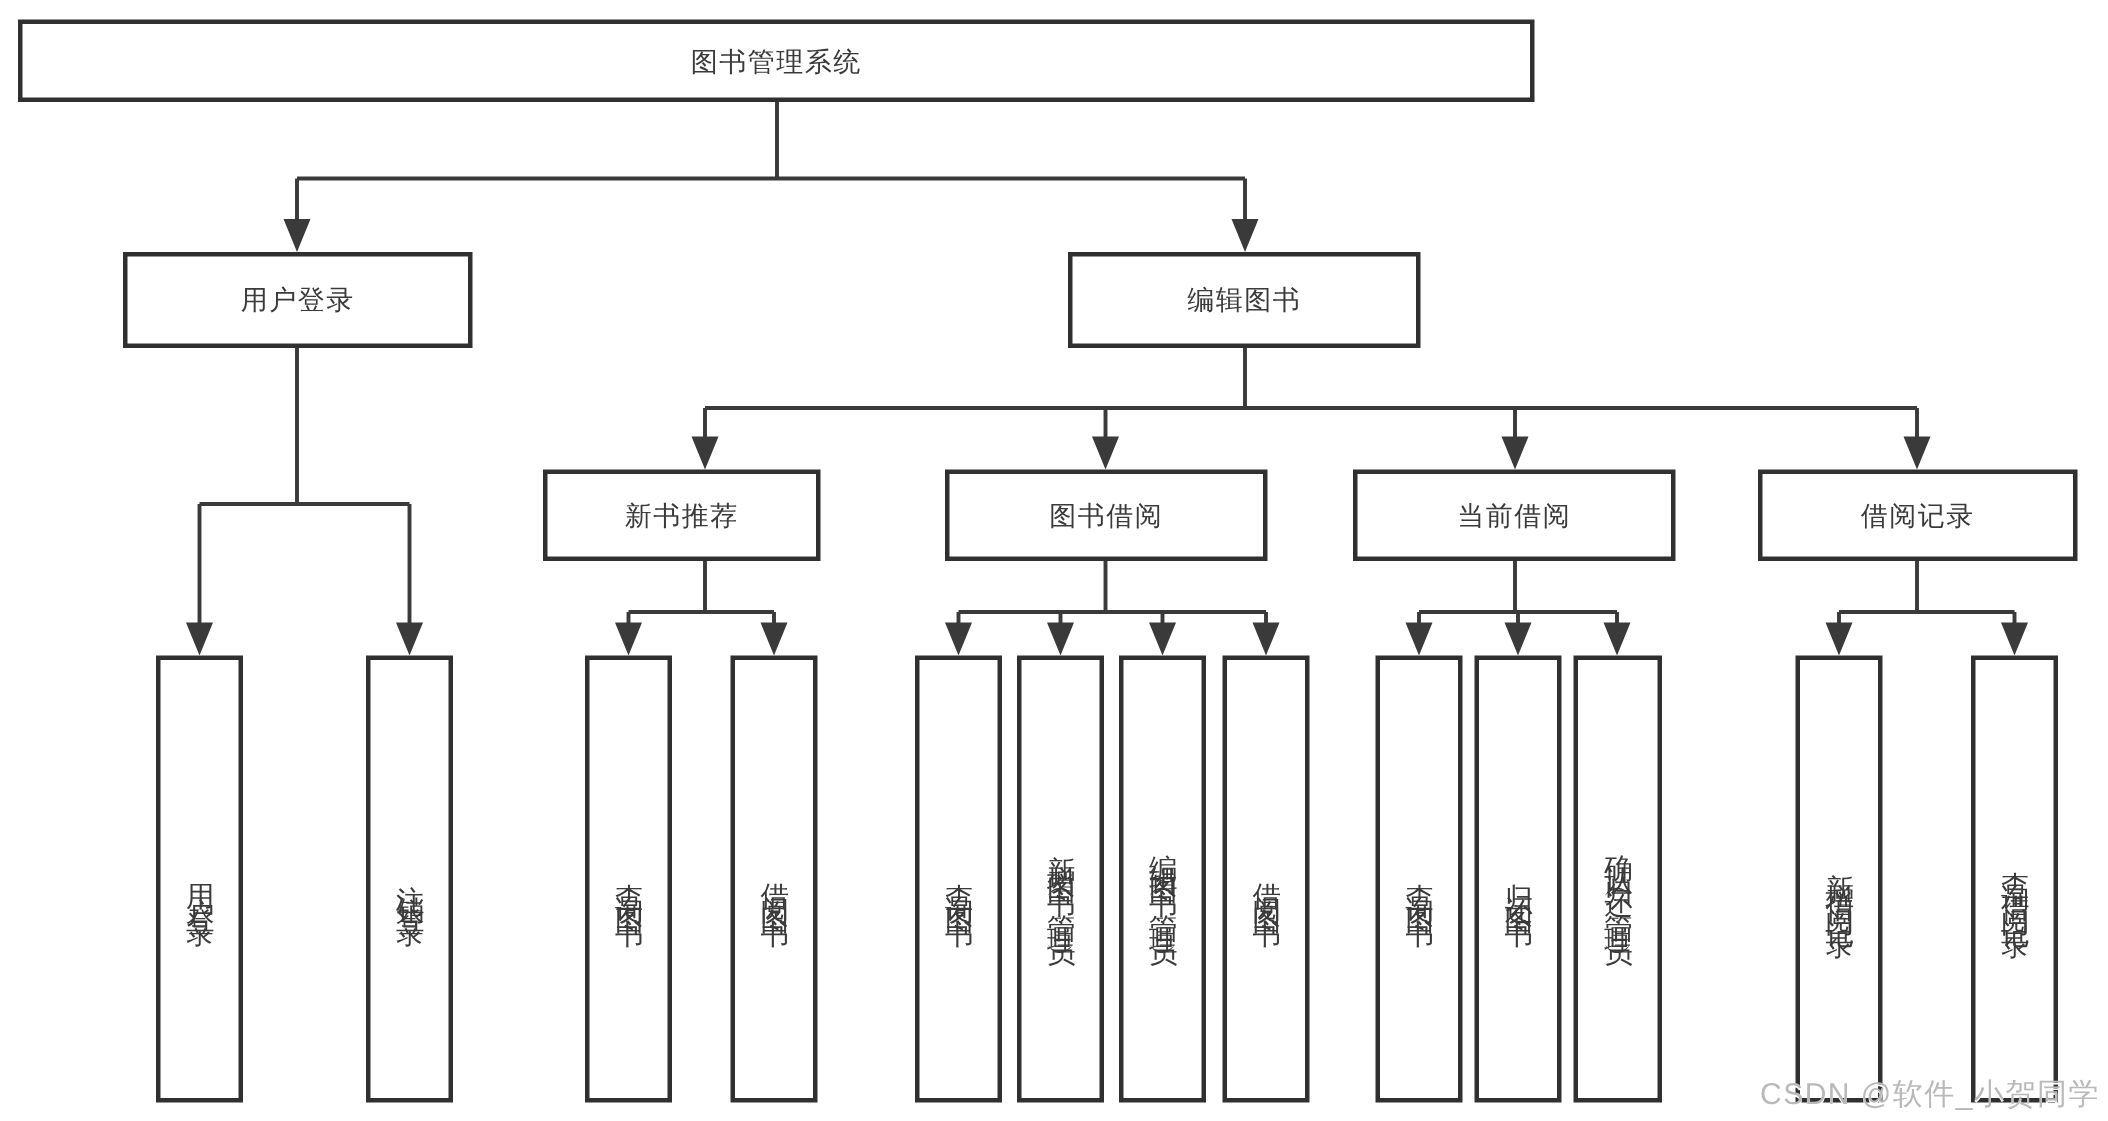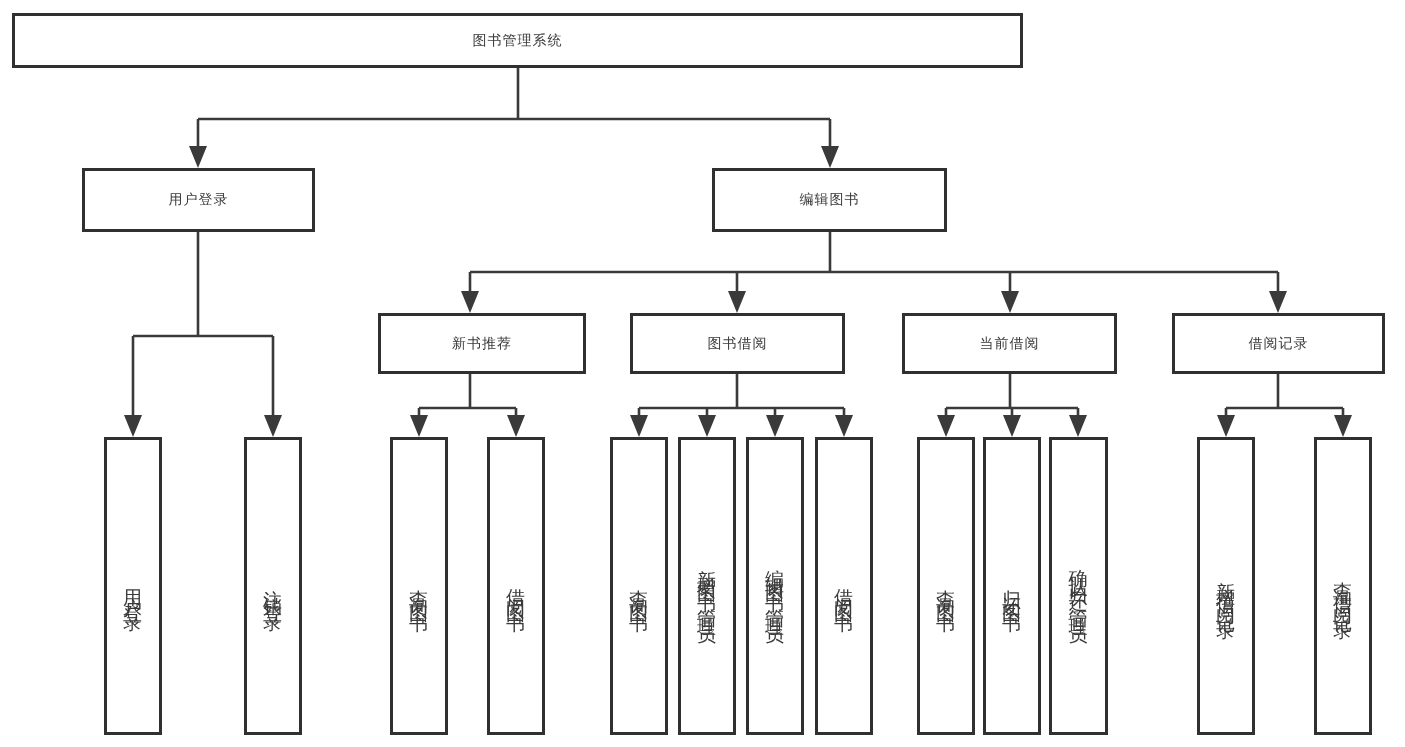--- a/index.html
+++ b/index.html
@@ -25,21 +25,21 @@
     position: absolute;
     box-sizing: border-box;
     border: 3px solid #303030;
     background: #ffffff;
     color: #3a3a3a;
     display: flex;
     align-items: center;
     justify-content: center;
   }
   .node-h {
-    font-size: 14px;
+    font-size: 18px;
     letter-spacing: 1px;
   }
   .node-v {
     font-size: 19px;
   }
   .node-v .vtext {
     writing-mode: vertical-rl;
     text-orientation: mixed;
     letter-spacing: 8px;
     line-height: 1;
@@ -97,21 +97,21 @@
     <span>图书管理系统</span>
   </div>
 
   <div class="node node-h" style="left:82px; top:168px; width:233px; height:64px;">
     <span>用户登录</span>
   </div>
   <div class="node node-h" style="left:712px; top:168px; width:235px; height:64px;">
     <span>编辑图书</span>
   </div>
 
-  <div class="node node-h" style="left:362px; top:313px; width:208px; height:61px;margin-left:16px;">
+  <div class="node node-h" style="left:362px; top:313px; width:185px; height:61px;">
     <span>新书推荐</span>
   </div>
   <div class="node node-h" style="left:630px; top:313px; width:215px; height:61px;font-family:Liberation Serif, serif;">
     <span>图书借阅</span>
   </div>
   <div class="node node-h" style="left:902px; top:313px; width:215px; height:61px;">
     <span>当前借阅</span>
   </div>
   <div class="node node-h" style="left:1172px; top:313px; width:213px; height:61px;">
     <span>借阅记录</span>
@@ -154,14 +154,15 @@
     <span class="vtext">确认归还（管理员）</span>
   </div>
 
   <div class="node node-v" style="left:1197px; top:437px; width:58px; height:298px;">
     <span class="vtext">新增借阅记录</span>
   </div>
   <div class="node node-v" style="left:1314px; top:437px; width:58px; height:298px;">
     <span class="vtext">查询借阅记录</span>
   </div>
 
+  <div class="watermark">CSDN @软件_小贺同学</div>
 
 </div>
 
 </body></html>

